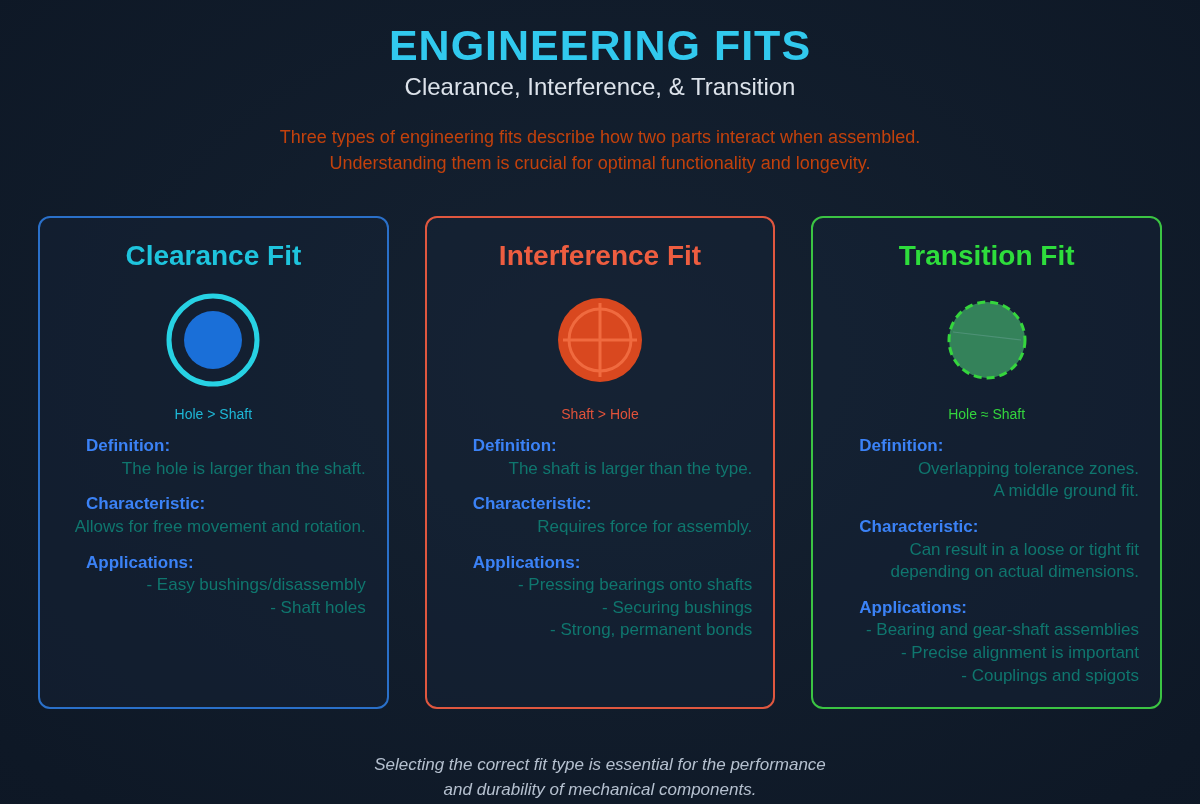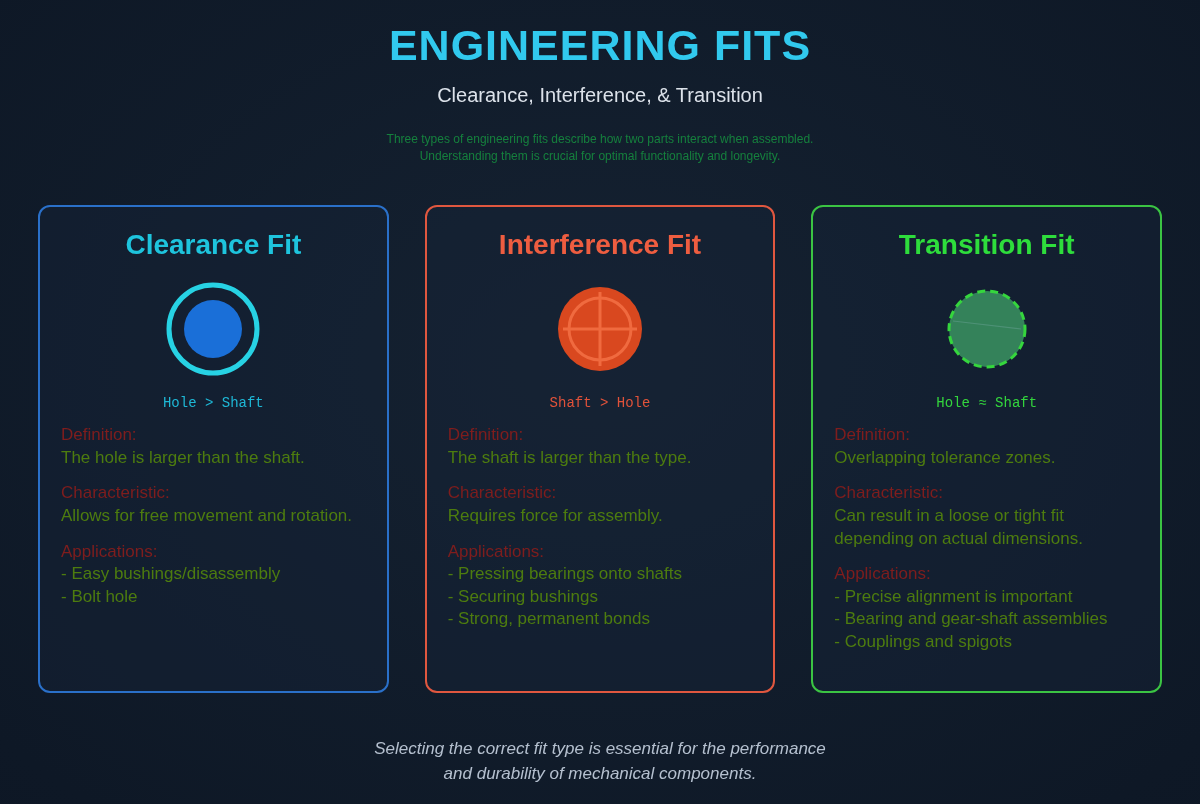--- a/index.html
+++ b/index.html
@@ -25,30 +25,30 @@
   }
   .main-title {
     font-size: 43px;
     font-weight: 800;
     letter-spacing: 1px;
     color: #31c9ee;
     margin: 0;
     line-height: 1.0;
   }
   .subtitle {
-    font-size: 20px;
+    font-size: 24px;
     color: #dce2ea;
-    margin-top: 17px;
+    margin-top: 6px;
     font-weight: 400;
   }
   .intro {
     margin-top: 24px;
-    font-size: 12px;
+    font-size: 18px;
     line-height: 1.42;
-    color: #15803d;
+    color: #c2410c;
   }
   .cards {
     display: flex;
     gap: 36px;
     margin: 40px 38px 0 38px;
   }
   .card {
     flex: 1;
     box-sizing: border-box;
     min-height: 488px;
@@ -69,33 +69,34 @@
     margin-top: 8px;
     display: flex;
     align-items: center;
     justify-content: center;
   }
   .relation {
     text-align: center;
     font-size: 14px;
     color: var(--caption, #1eb8d6);
     margin-top: 2px;
-    font-family: Liberation Mono, monospace;
   }
   .section {
     margin-top: 13px;
     font-size: 17px;
     line-height: 1.33;
   }
   .section .label {
-    font-weight: 400;
-    color: #7f1d1d;
+    font-weight: 700;
+    color: #3b82f6;
+    margin-left: 25px;
   }
   .section .line {
-    color: #4d7c0f;
+    color: #0f766e;
+    text-align: right;
   }
   .footer {
     margin-top: 44px;
     text-align: center;
     font-style: italic;
     font-size: 17px;
     line-height: 1.45;
     color: #b5c0cf;
   }
 </style>
@@ -130,21 +131,21 @@
         <div class="label">Definition:</div>
         <div class="line">The hole is larger than the shaft.</div>
       </div>
       <div class="section">
         <div class="label">Characteristic:</div>
         <div class="line">Allows for free movement and rotation.</div>
       </div>
       <div class="section">
         <div class="label">Applications:</div>
         <div class="line">- Easy bushings/disassembly</div>
-        <div class="line">- Bolt hole</div>
+        <div class="line">- Shaft holes</div>
       </div>
     </div>
 
     <div class="card" style="--border: #e0573f; --title: #ee5d40; --caption: #e1523a; --icon1: #d9481f; --icon2: #f06a3f;">
       <h2 class="card-title">Interference Fit</h2>
       <div class="icon-wrap">
         <span>
           <svg width="88" height="88" viewBox="0 0 88 88">
             <circle cx="44" cy="44" r="42" fill="var(--icon1)"></circle>
             <circle cx="44" cy="44" r="31" fill="none" stroke="var(--icon2)" stroke-width="3"></circle>
@@ -177,30 +178,31 @@
           <svg width="84" height="84" viewBox="0 0 84 84">
             <circle cx="42" cy="42" r="38" fill="var(--icon1)" stroke="var(--icon2)" stroke-width="3" stroke-dasharray="8 5"></circle>
             <line x1="8" y1="34" x2="76" y2="42" stroke="rgba(170,200,220,0.22)" stroke-width="1.2"></line>
           </svg>
         </span>
       </div>
       <div class="relation">Hole ≈ Shaft</div>
       <div class="section">
         <div class="label">Definition:</div>
         <div class="line">Overlapping tolerance zones.</div>
+        <div class="line">A middle ground fit.</div>
       </div>
       <div class="section">
         <div class="label">Characteristic:</div>
         <div class="line">Can result in a loose or tight fit</div>
         <div class="line">depending on actual dimensions.</div>
       </div>
       <div class="section">
         <div class="label">Applications:</div>
+        <div class="line">- Bearing and gear-shaft assemblies</div>
         <div class="line">- Precise alignment is important</div>
-        <div class="line">- Bearing and gear-shaft assemblies</div>
         <div class="line">- Couplings and spigots</div>
       </div>
     </div>
 
   </div>
 
   <div class="footer">
     <div>Selecting the correct fit type is essential for the performance</div>
     <div>and durability of mechanical components.</div>
   </div>

